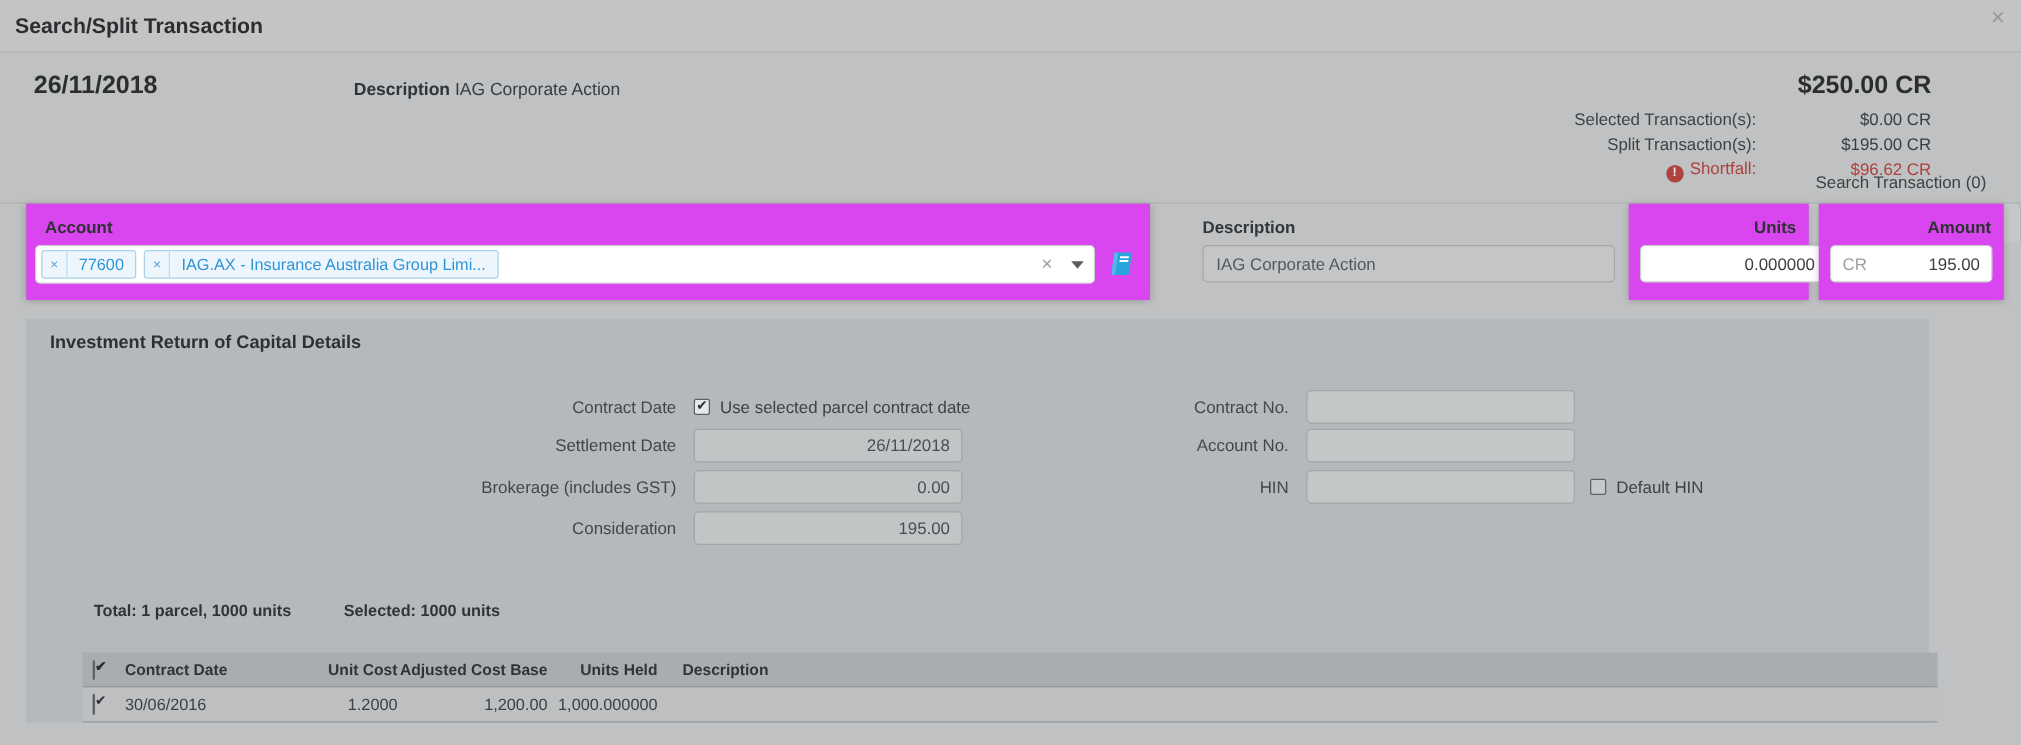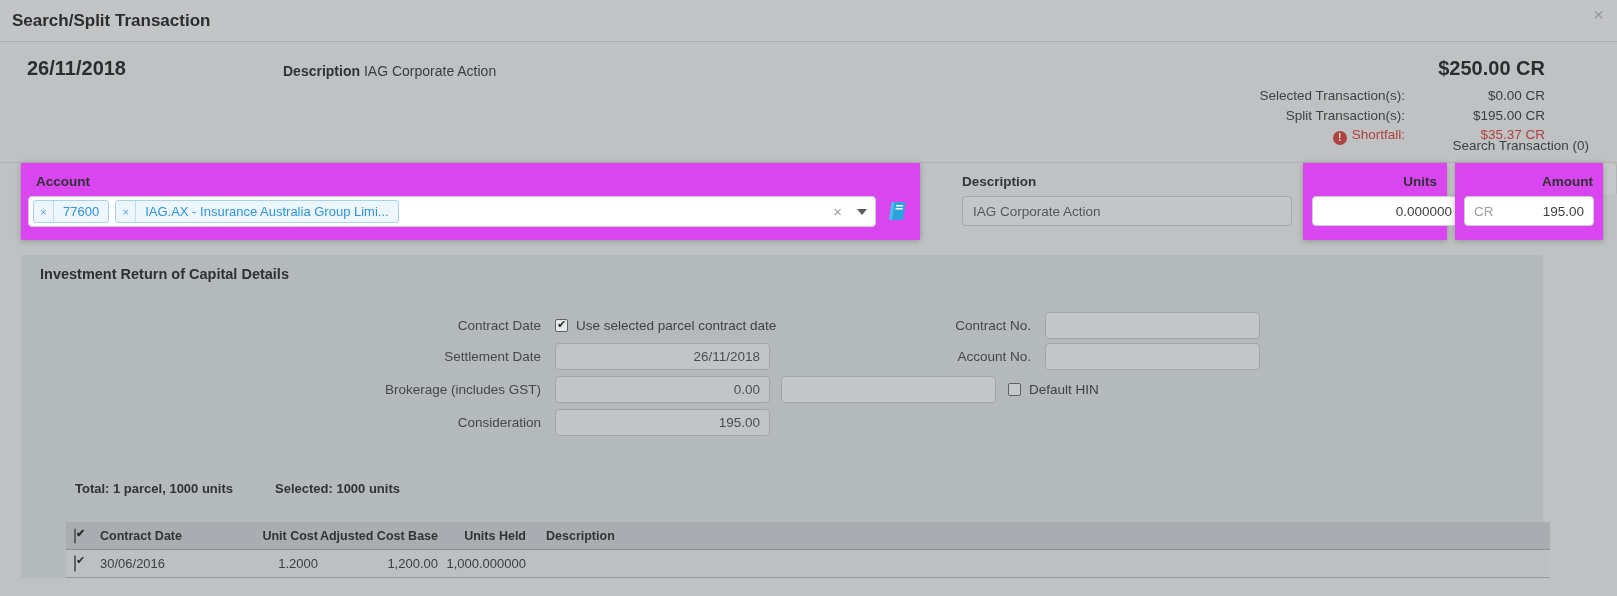--- a/index.html
+++ b/index.html
@@ -103,21 +103,21 @@
     <div class="sum-row">
       <span class="lab">Selected Transaction(s):</span>
       <span class="val">$0.00 CR</span>
     </div>
     <div class="sum-row">
       <span class="lab">Split Transaction(s):</span>
       <span class="val">$195.00 CR</span>
     </div>
     <div class="sum-row error">
       <span class="lab"><span class="err-ico">!</span><span>Shortfall:</span></span>
-      <span class="val">$35.37 CR</span>
+      <span class="val">$96.62 CR</span>
     </div>
   </div>
 
   <div class="tabbar">
     <div class="tab">Search Transaction (0)</div>
     <div class="tab active">Split Transaction (1)</div>
   </div>
 
   <div class="panel panel-account">
     <div class="fld-label">Account</div>
@@ -185,20 +185,21 @@
 
     <div class="frow rcol" style="top:57px;">
       <span class="rlab">Contract No.</span>
       <input class="gin empty" value="" style="">
     </div>
     <div class="frow rcol" style="top:88px;">
       <span class="rlab">Account No.</span>
       <input class="gin empty" value="" style="">
     </div>
     <div class="frow rcol" style="top:121px;">
+      <span class="rlab">HIN</span>
       <input class="gin empty" value="" style="">
       <span class="cbx" style="margin-left:12px;"></span>
       <span class="cbx-lab">Default HIN</span>
     </div>
 
     <div class="totals">
       <span>Total: 1 parcel, 1000 units</span>
       <span>Selected: 1000 units</span>
     </div>
 

